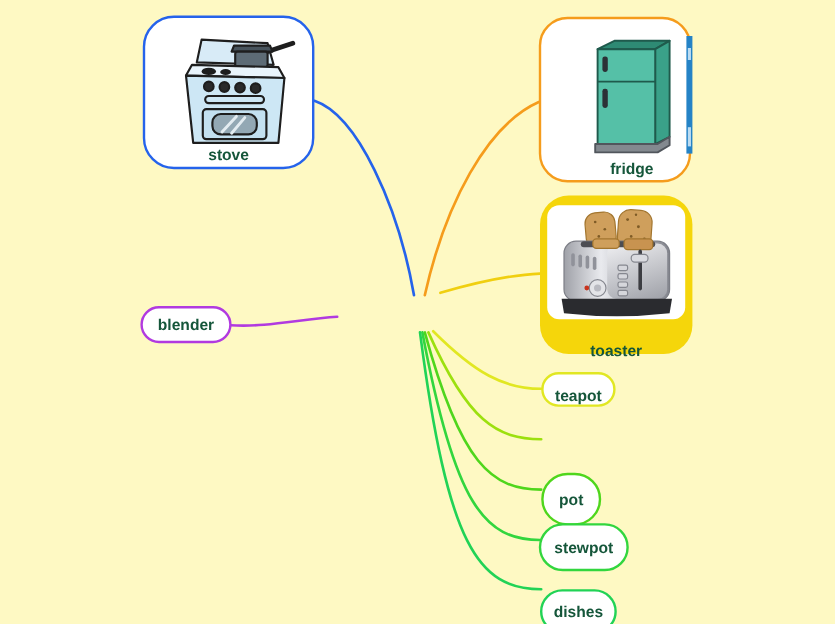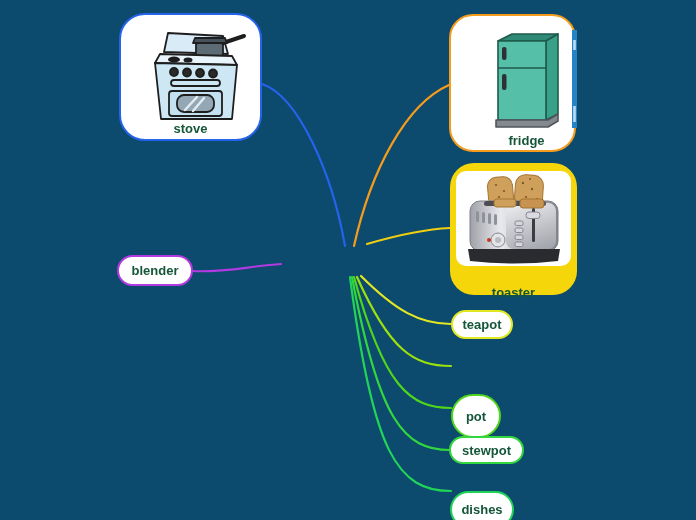--- a/index.html
+++ b/index.html
@@ -1,35 +1,35 @@
 <!DOCTYPE html>
 <html><head>
 <meta charset="utf-8">
 <style>
   html,body{margin:0;padding:0;background:#ffffff;}
   .canvas{
-    position:relative;width:696px;height:520px;background:#0c4a6e;overflow:hidden;
+    position:relative;width:696px;height:520px;background:#fef9c3;overflow:hidden;
     font-family:"Liberation Sans",sans-serif;
   }
   .links{position:absolute;left:0;top:0;width:696px;height:520px;}
   .links path{fill:none;stroke-width:2.2;stroke-linecap:round;}
   .node{
     position:absolute;box-sizing:border-box;background:#ffffff;
     display:flex;align-items:center;justify-content:center;cursor:pointer;
   }
   .pill{border:2px solid;border-radius:999px;font-size:13px;font-weight:700;color:#15563a;}
   .center-node{
     left:280px;top:246px;width:136px;height:32px;border:2px solid #4e9ad6;border-radius:16px;
     font-size:15px;font-weight:700;color:#1b2f72;
   }
   .blender-node{left:117px;top:255px;width:76px;height:31px;border-color:#b13ae0;}
-  .teapot-node{left:451px;top:310px;width:62px;height:29px;border-color:#e1e722;}
+  .teapot-node{left:451px;top:310px;width:62px;height:29px;border-color:#e1e722;align-items:flex-end;}
   .glass-node{left:451px;top:352px;width:59px;height:29px;border-color:#9ce00e;}
   .pot-node{left:451px;top:394px;width:50px;height:44px;border-color:#4fd61c;}
-  .stewpot-node{left:449px;top:436px;width:75px;height:28px;border-color:#32d63e;}
+  .stewpot-node{left:449px;top:436px;width:75px;height:40px;border-color:#32d63e;}
   .dishes-node{left:450px;top:491px;width:64px;height:37px;border-color:#21d356;}
   .imgbox{flex-direction:column;justify-content:flex-start;border-radius:26px;}
   .stove-node{left:119px;top:13px;width:143px;height:128px;border:2px solid #2563eb;padding-top:5px;}
   .fridge-node{left:449px;top:14px;width:127px;height:138px;border:2px solid #f59c1c;border-radius:24px;padding-top:8px;padding-left:28px;}
   .toaster-node{left:450px;top:163px;width:127px;height:132px;background:#f5d60b;border:none;border-radius:24px;padding-top:8px;}
   .caption{font-size:13px;font-weight:700;color:#15563a;line-height:1;margin-top:2px;}
   .toaster-node .caption{margin-top:20px;}
   .photo-frame{background:#ffffff;border-radius:10px;width:115px;height:99px;display:flex;align-items:center;justify-content:center;}
 </style>
 </head>

